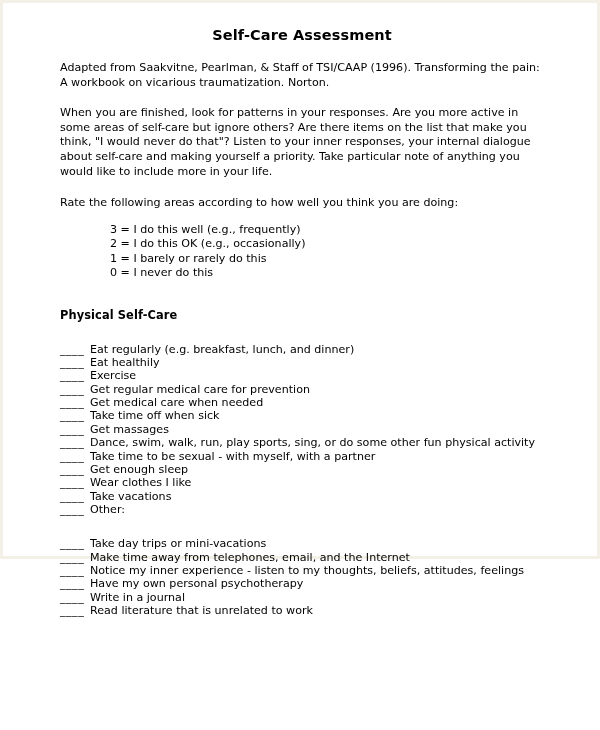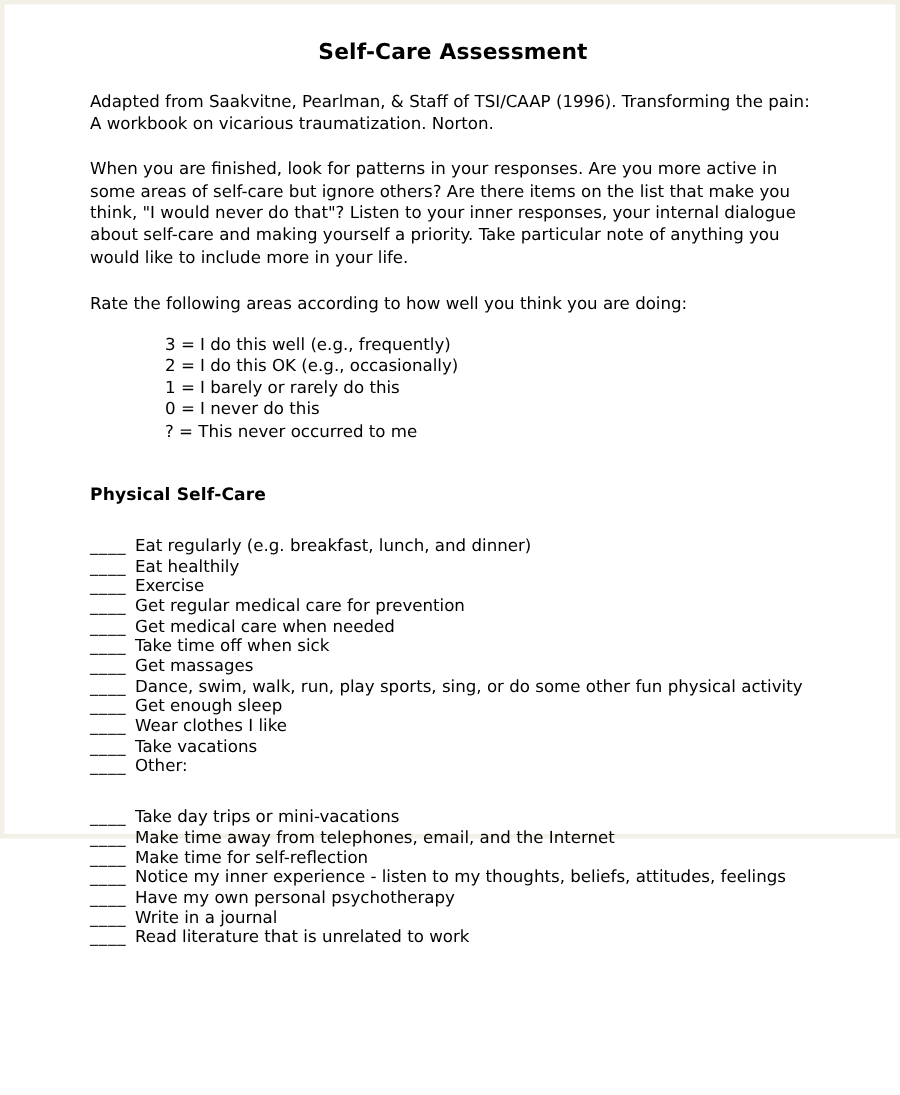--- a/index.html
+++ b/index.html
@@ -104,45 +104,44 @@
 
     <p class="para p-patterns">When you are finished, look for patterns in your responses. Are you more active in some areas of self-care but ignore others? Are there items on the list that make you think, "I would never do that"? Listen to your inner responses, your internal dialogue about self-care and making yourself a priority. Take particular note of anything you would like to include more in your life.</p>
 
     <p class="para p-rate">Rate the following areas according to how well you think you are doing:</p>
 
     <ul class="scale-list">
       <li class="scale-item">3 = I do this well (e.g., frequently)</li>
       <li class="scale-item">2 = I do this OK (e.g., occasionally)</li>
       <li class="scale-item">1 = I barely or rarely do this</li>
       <li class="scale-item">0 = I never do this</li>
-      <li class="scale-item">? = This never occurred to me</li>
     </ul>
 
     <h2 class="section-head physical">Physical Self-Care</h2>
 
     <ul class="item-list physical">
       <li class="item"><span class="blank">____</span><span class="item-text">Eat regularly (e.g. breakfast, lunch, and dinner)</span></li>
       <li class="item"><span class="blank">____</span><span class="item-text">Eat healthily</span></li>
       <li class="item"><span class="blank">____</span><span class="item-text">Exercise</span></li>
       <li class="item"><span class="blank">____</span><span class="item-text">Get regular medical care for prevention</span></li>
       <li class="item"><span class="blank">____</span><span class="item-text">Get medical care when needed</span></li>
       <li class="item"><span class="blank">____</span><span class="item-text">Take time off when sick</span></li>
       <li class="item"><span class="blank">____</span><span class="item-text">Get massages</span></li>
       <li class="item"><span class="blank">____</span><span class="item-text">Dance, swim, walk, run, play sports, sing, or do some other fun physical activity</span></li>
+      <li class="item"><span class="blank">____</span><span class="item-text">Take time to be sexual - with myself, with a partner</span></li>
       <li class="item"><span class="blank">____</span><span class="item-text">Get enough sleep</span></li>
       <li class="item"><span class="blank">____</span><span class="item-text">Wear clothes I like</span></li>
       <li class="item"><span class="blank">____</span><span class="item-text">Take vacations</span></li>
       <li class="item"><span class="blank">____</span><span class="item-text">Other:</span></li>
     </ul>
 
 
     <ul class="item-list psychological">
       <li class="item"><span class="blank">____</span><span class="item-text">Take day trips or mini-vacations</span></li>
       <li class="item"><span class="blank">____</span><span class="item-text">Make time away from telephones, email, and the Internet</span></li>
-      <li class="item"><span class="blank">____</span><span class="item-text">Make time for self-reflection</span></li>
       <li class="item"><span class="blank">____</span><span class="item-text">Notice my inner experience - listen to my thoughts, beliefs, attitudes, feelings</span></li>
       <li class="item"><span class="blank">____</span><span class="item-text">Have my own personal psychotherapy</span></li>
       <li class="item"><span class="blank">____</span><span class="item-text">Write in a journal</span></li>
       <li class="item"><span class="blank">____</span><span class="item-text">Read literature that is unrelated to work</span></li>
 
     </ul>
 
   </div>
 </div>
 

